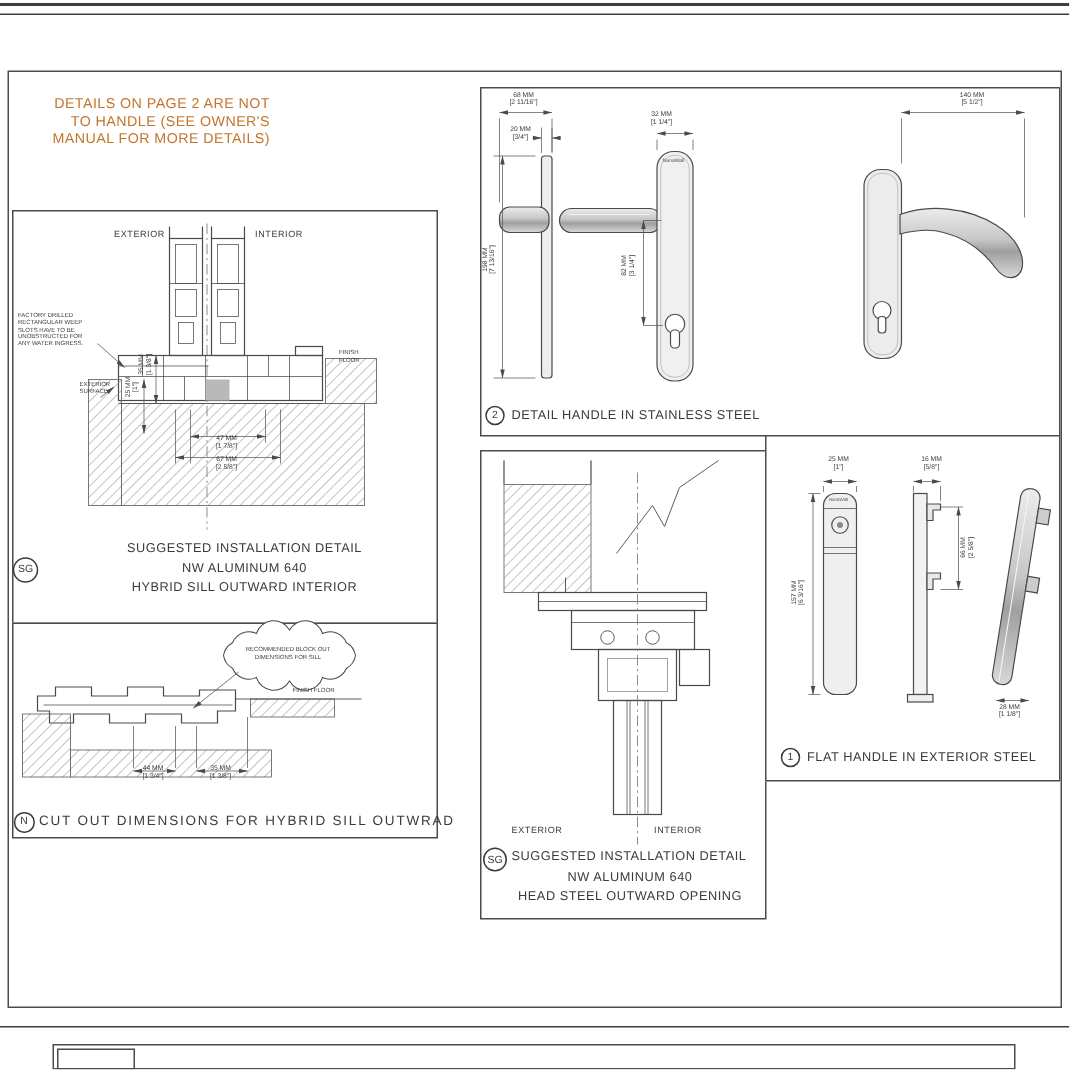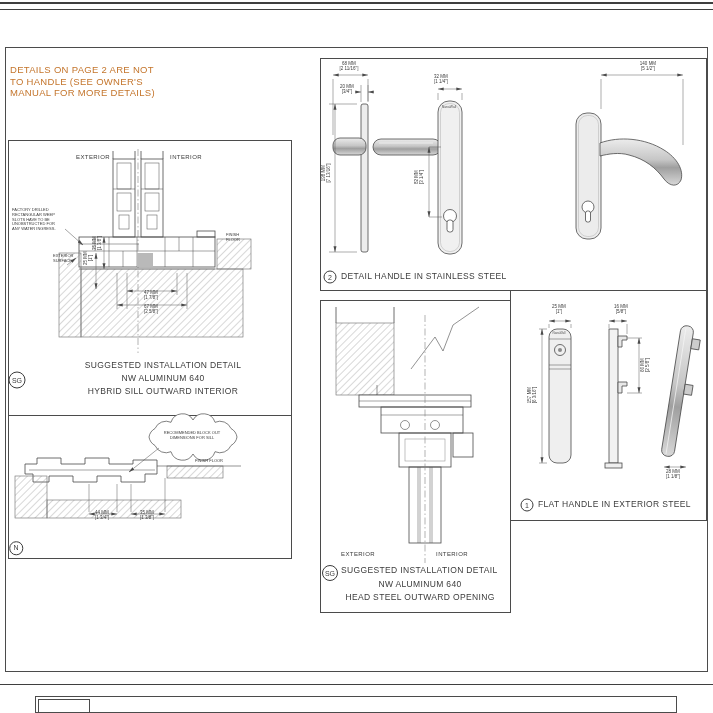--- a/index.html
+++ b/index.html
@@ -9,21 +9,21 @@
   .panel{position:absolute;border:1px solid #4b4b4b;box-sizing:border-box;background:#fff;}
   .t{position:absolute;color:#3b3b3b;}
   .c{transform:translate(-50%,-50%);text-align:center;}
   .cx{transform:translateX(-50%);text-align:center;}
   .rot{transform:translate(-50%,-50%) rotate(-90deg);text-align:center;}
   .dim{font-size:4.5px;line-height:5.4px;white-space:pre-line;}
   .tiny{font-size:4px;line-height:4.8px;white-space:pre-line;}
   .lbl{font-size:6px;letter-spacing:.4px;}
   .cap{font-size:8.5px;letter-spacing:.35px;white-space:nowrap;}
   .capwide{font-size:9px;letter-spacing:1.2px;white-space:nowrap;}
-  .note{font-size:9.5px;line-height:11.6px;letter-spacing:.3px;color:#c4752c;}
+  .note{font-size:9.5px;line-height:11.6px;letter-spacing:.3px;color:#c4752c;text-align:right;}
   .note span{display:block;}
   .brand{font-size:3.4px;letter-spacing:0;color:#555;}
   .badge{position:absolute;border:1.2px solid #3b3b3b;border-radius:50%;background:#fff;
          display:flex;align-items:center;justify-content:center;
          transform:translate(-50%,-50%);font-size:7px;box-sizing:border-box;}
   .panel svg{position:absolute;left:0;top:0;overflow:visible;}
 </style>
 </head>
 <body>
 
@@ -167,20 +167,21 @@
   <span class="t tiny c" style="left:192px;top:436px">RECOMMENDED BLOCK OUT
 DIMENSIONS FOR SILL</span>
   <span class="t tiny c" style="left:209px;top:461px">FINISH FLOOR</span>
   <span class="t dim c" style="left:102px;top:515px">44 MM
 [1 3/4"]</span>
   <span class="t dim c" style="left:147px;top:515px">35 MM
 [1 3/8"]</span>
   <div class="badge" style="left:16px;top:548px;width:13.5px;height:13.5px">
     <span>N</span>
   </div>
+  <span class="t capwide" style="left:26px;top:542px">CUT OUT DIMENSIONS FOR HYBRID SILL OUTWRAD</span>
 
   <div class="panel" style="left:320px;top:58px;width:387px;height:233px">
     <svg width="385" height="231" viewBox="0 0 385 231">
       <g stroke="#4a4a4a" stroke-width="0.8" fill="none">
 
         <g>
           <rect x="40" y="45" width="7" height="148" rx="2" fill="#ededed"></rect>
           <rect x="12" y="79" width="33" height="17" rx="7" fill="url(#metal)"></rect>
         </g>
         <g stroke="#5a5a5a" stroke-width="0.5">

